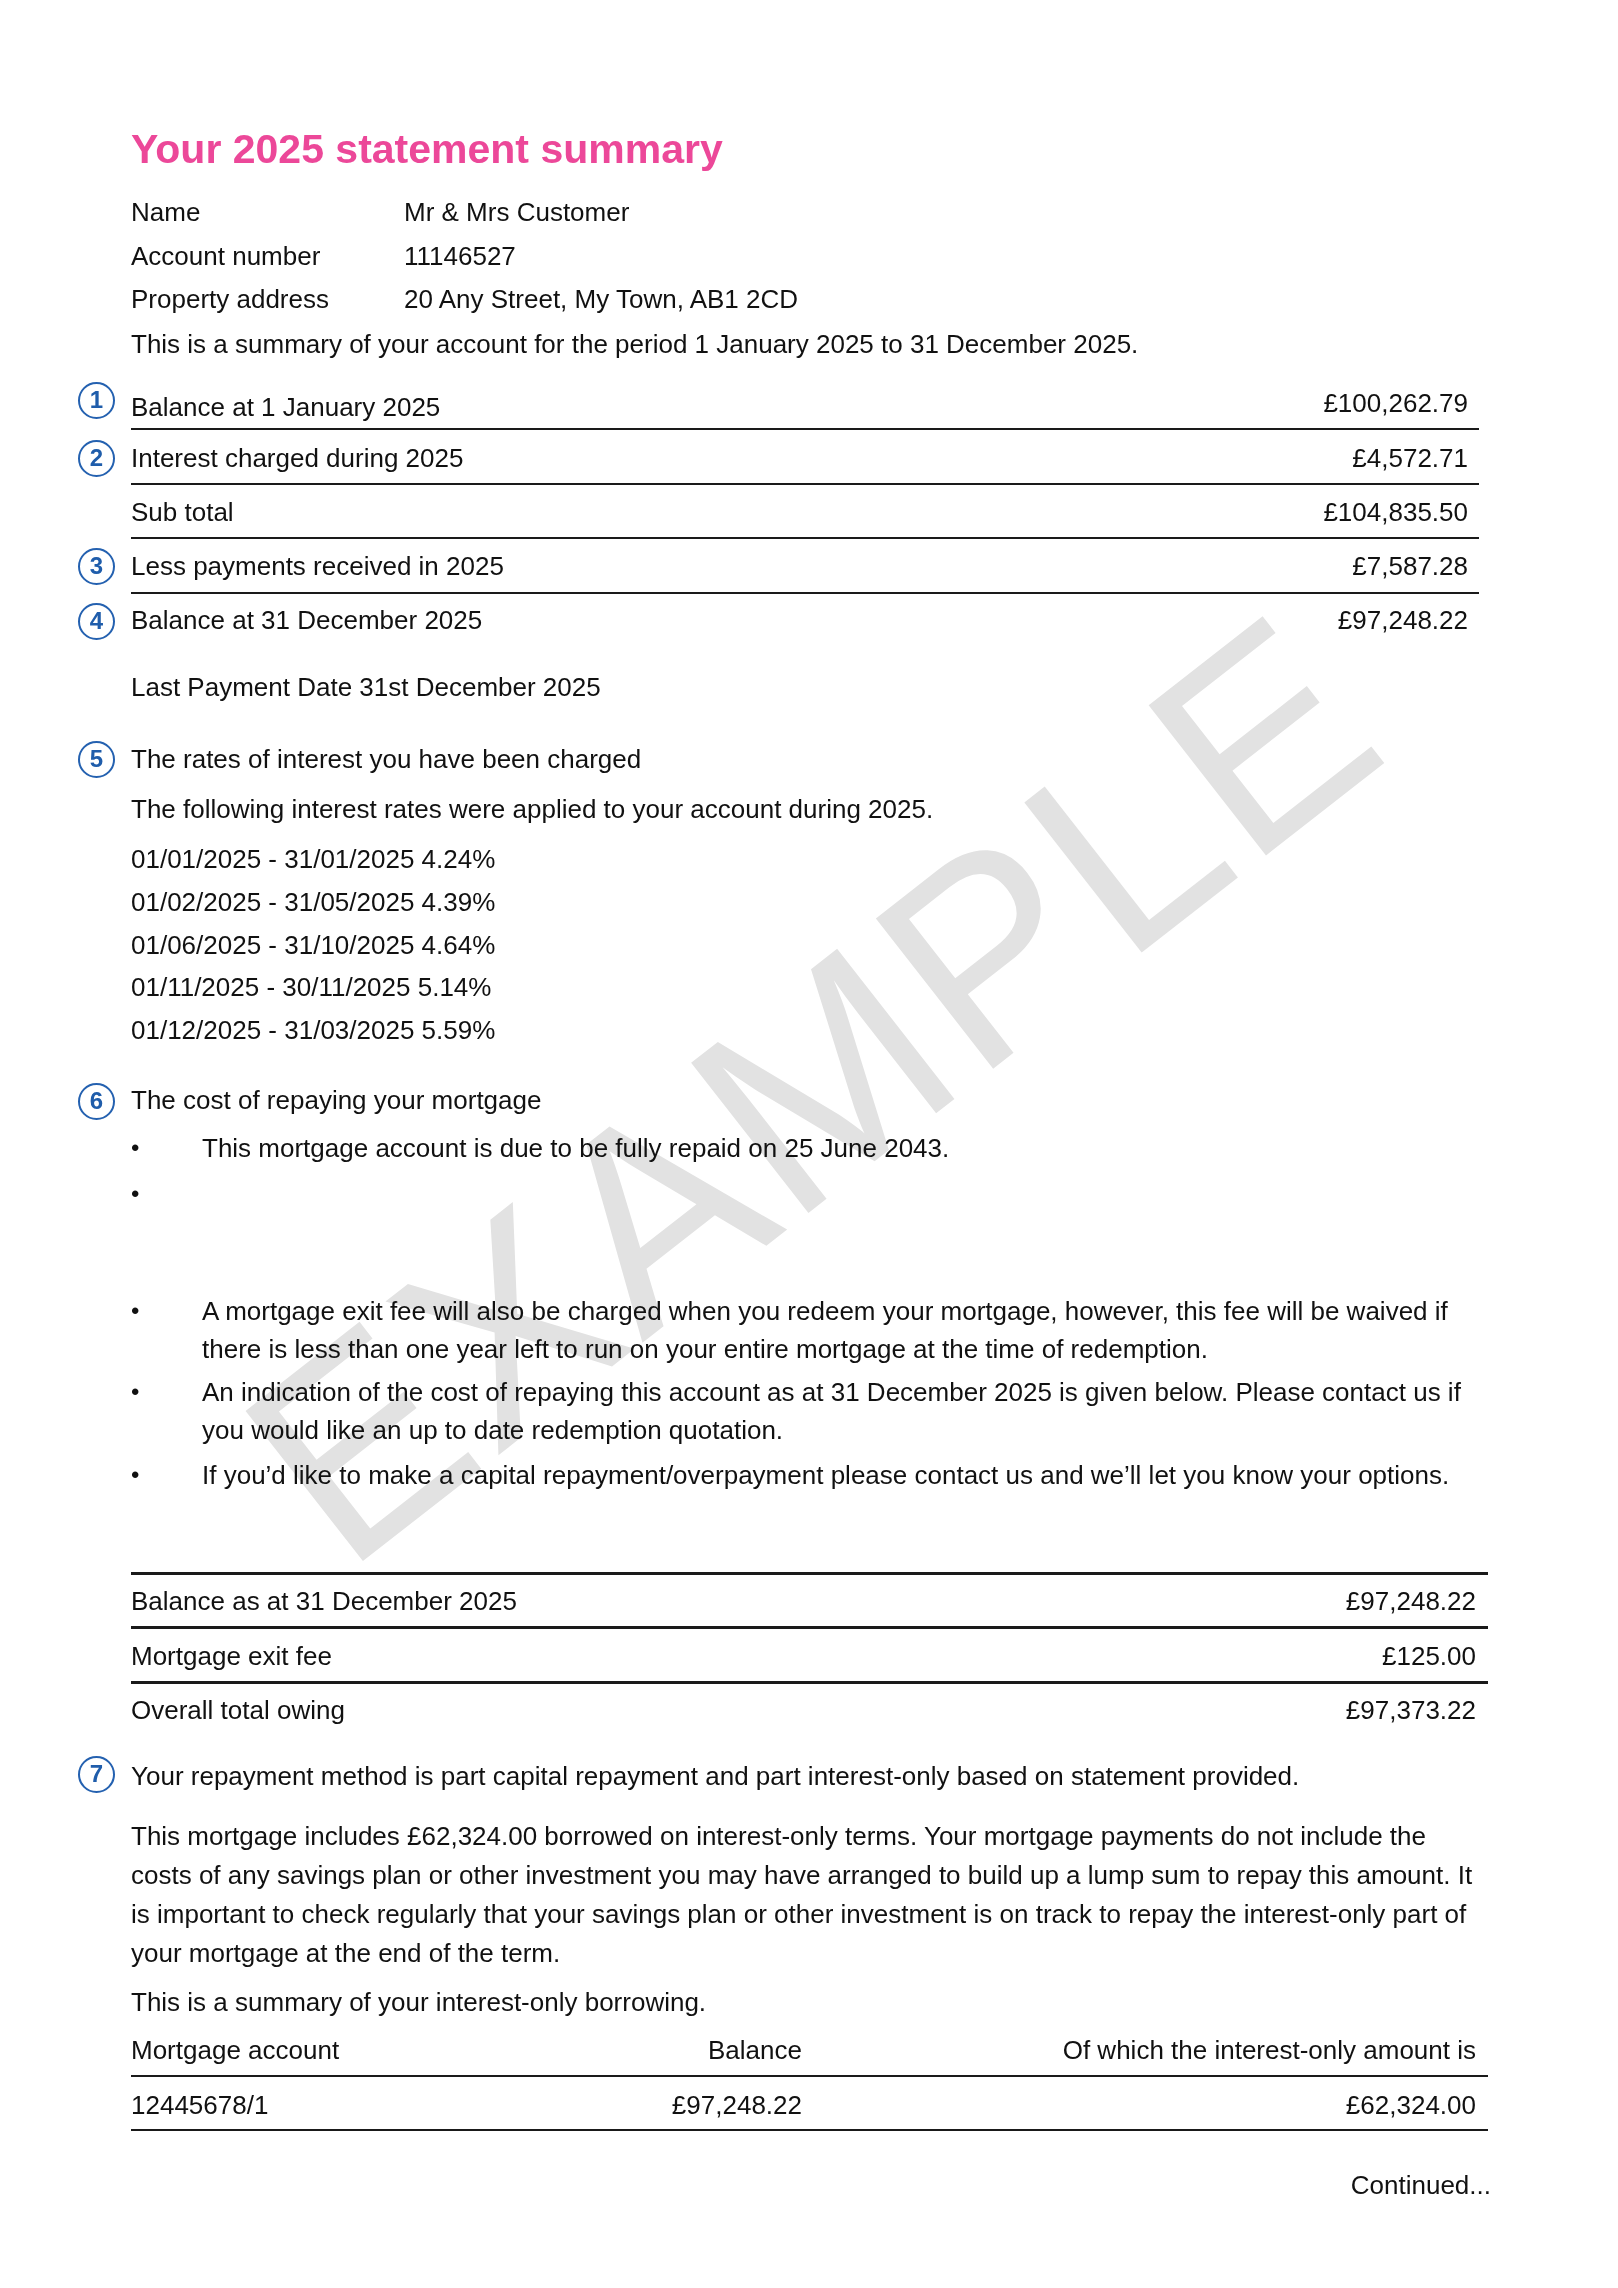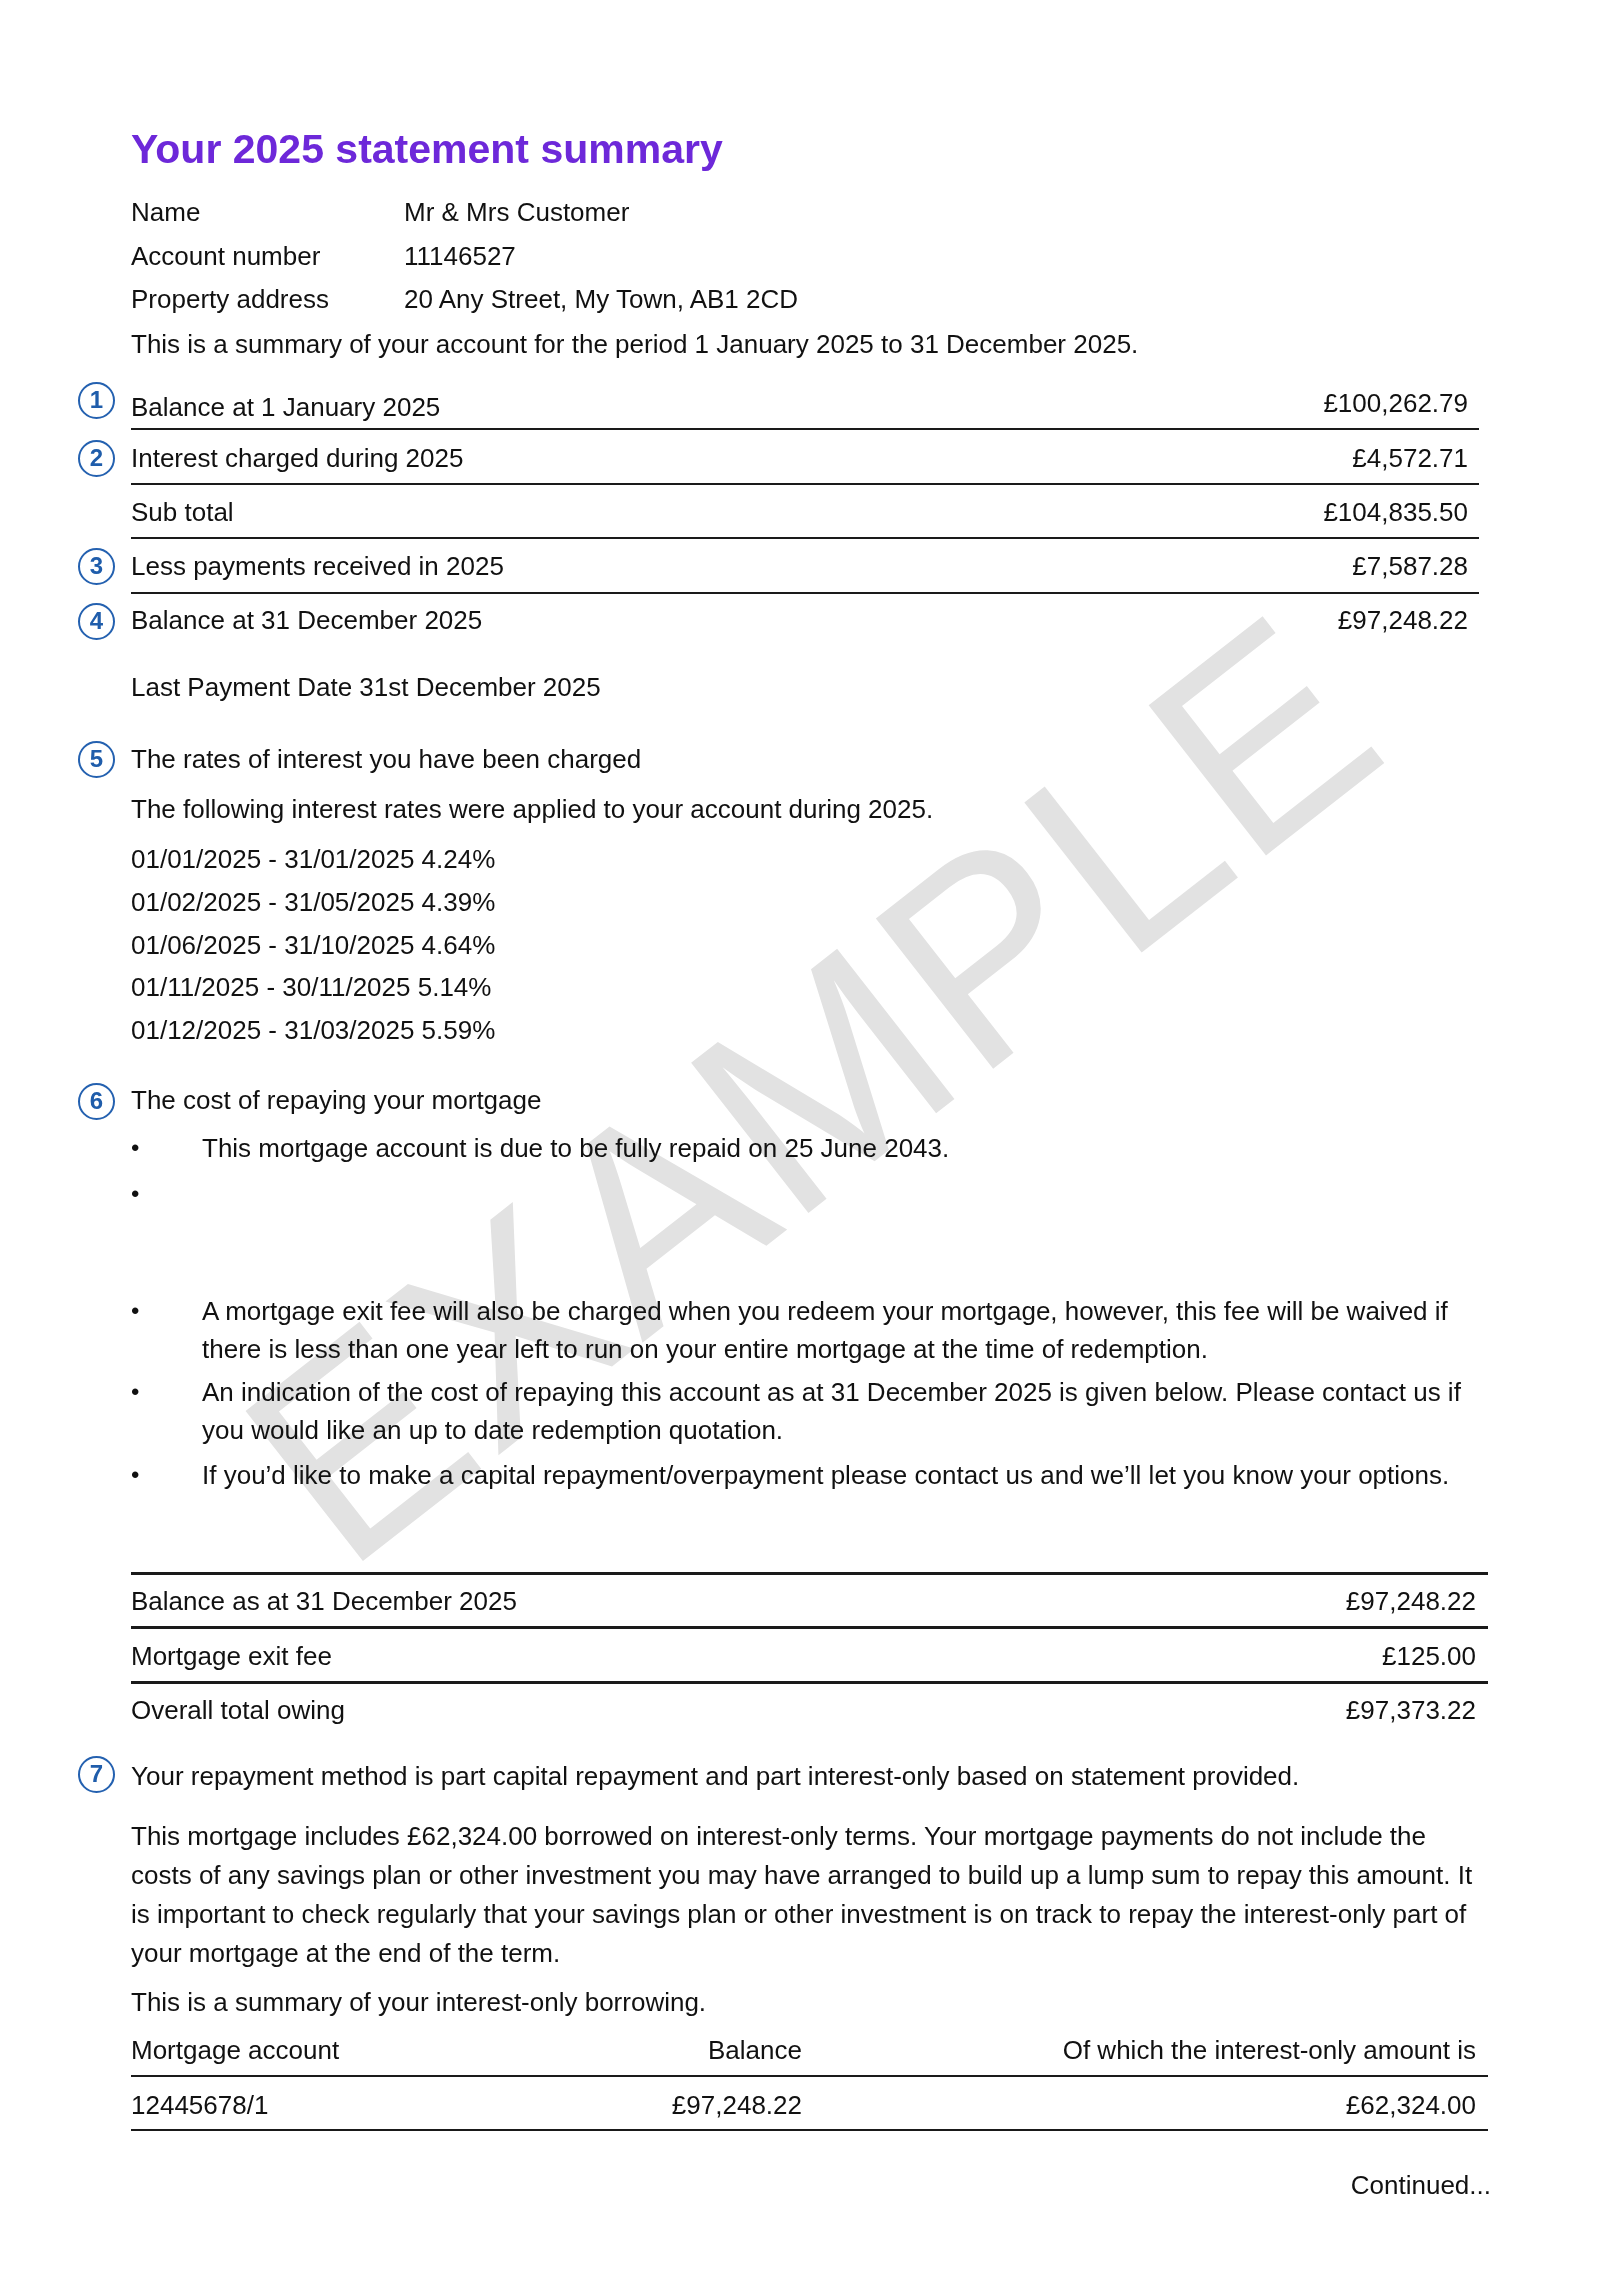--- a/index.html
+++ b/index.html
@@ -1,21 +1,21 @@
 <!DOCTYPE html>
 <html style="font-size:14.8px"><head>
 <meta charset="utf-8">
 <style>
   html, body { margin: 0; padding: 0; background: #ffffff; }
   body { width: 1619px; height: 2289px; position: relative; overflow: hidden;
          font-family: "Liberation Sans", sans-serif; color: #111111; }
   .abs { position: absolute; white-space: nowrap; }
   .t { font-size: 26px; line-height: 31px; }
   .b { font-weight: normal; }
-  .title { left: 131px; top: 126px; font-size: 41px; line-height: 46px; font-weight: bold; color: #6d28d9; }
+  .title { left: 131px; top: 126px; font-size: 41px; line-height: 46px; font-weight: bold; color: #ec4899; }
   .lbl { left: 131px; }
   .val { left: 404px; }
   .rule { position: absolute; height: 1.8px; background: #1a1a1a; }
   .rule.thick { height: 2.8px; }
   .num { position: absolute; width: 37px; height: 37px; border: 2.3px solid #2461b0; border-radius: 50%;
          box-sizing: border-box; color: #1f5dab; font-weight: bold; font-size: 24px; line-height: 32px;
          text-align: center; font-family: "Liberation Sans", sans-serif; background: #ffffff; }
   .right { text-align: right; }
   .bullet-dot { position: absolute; left: 131px; font-size: 24px; line-height: 31px; }
   .bullet-text { position: absolute; left: 202px; width: 1283px; font-size: 26px; line-height: 38px; white-space: normal; }

